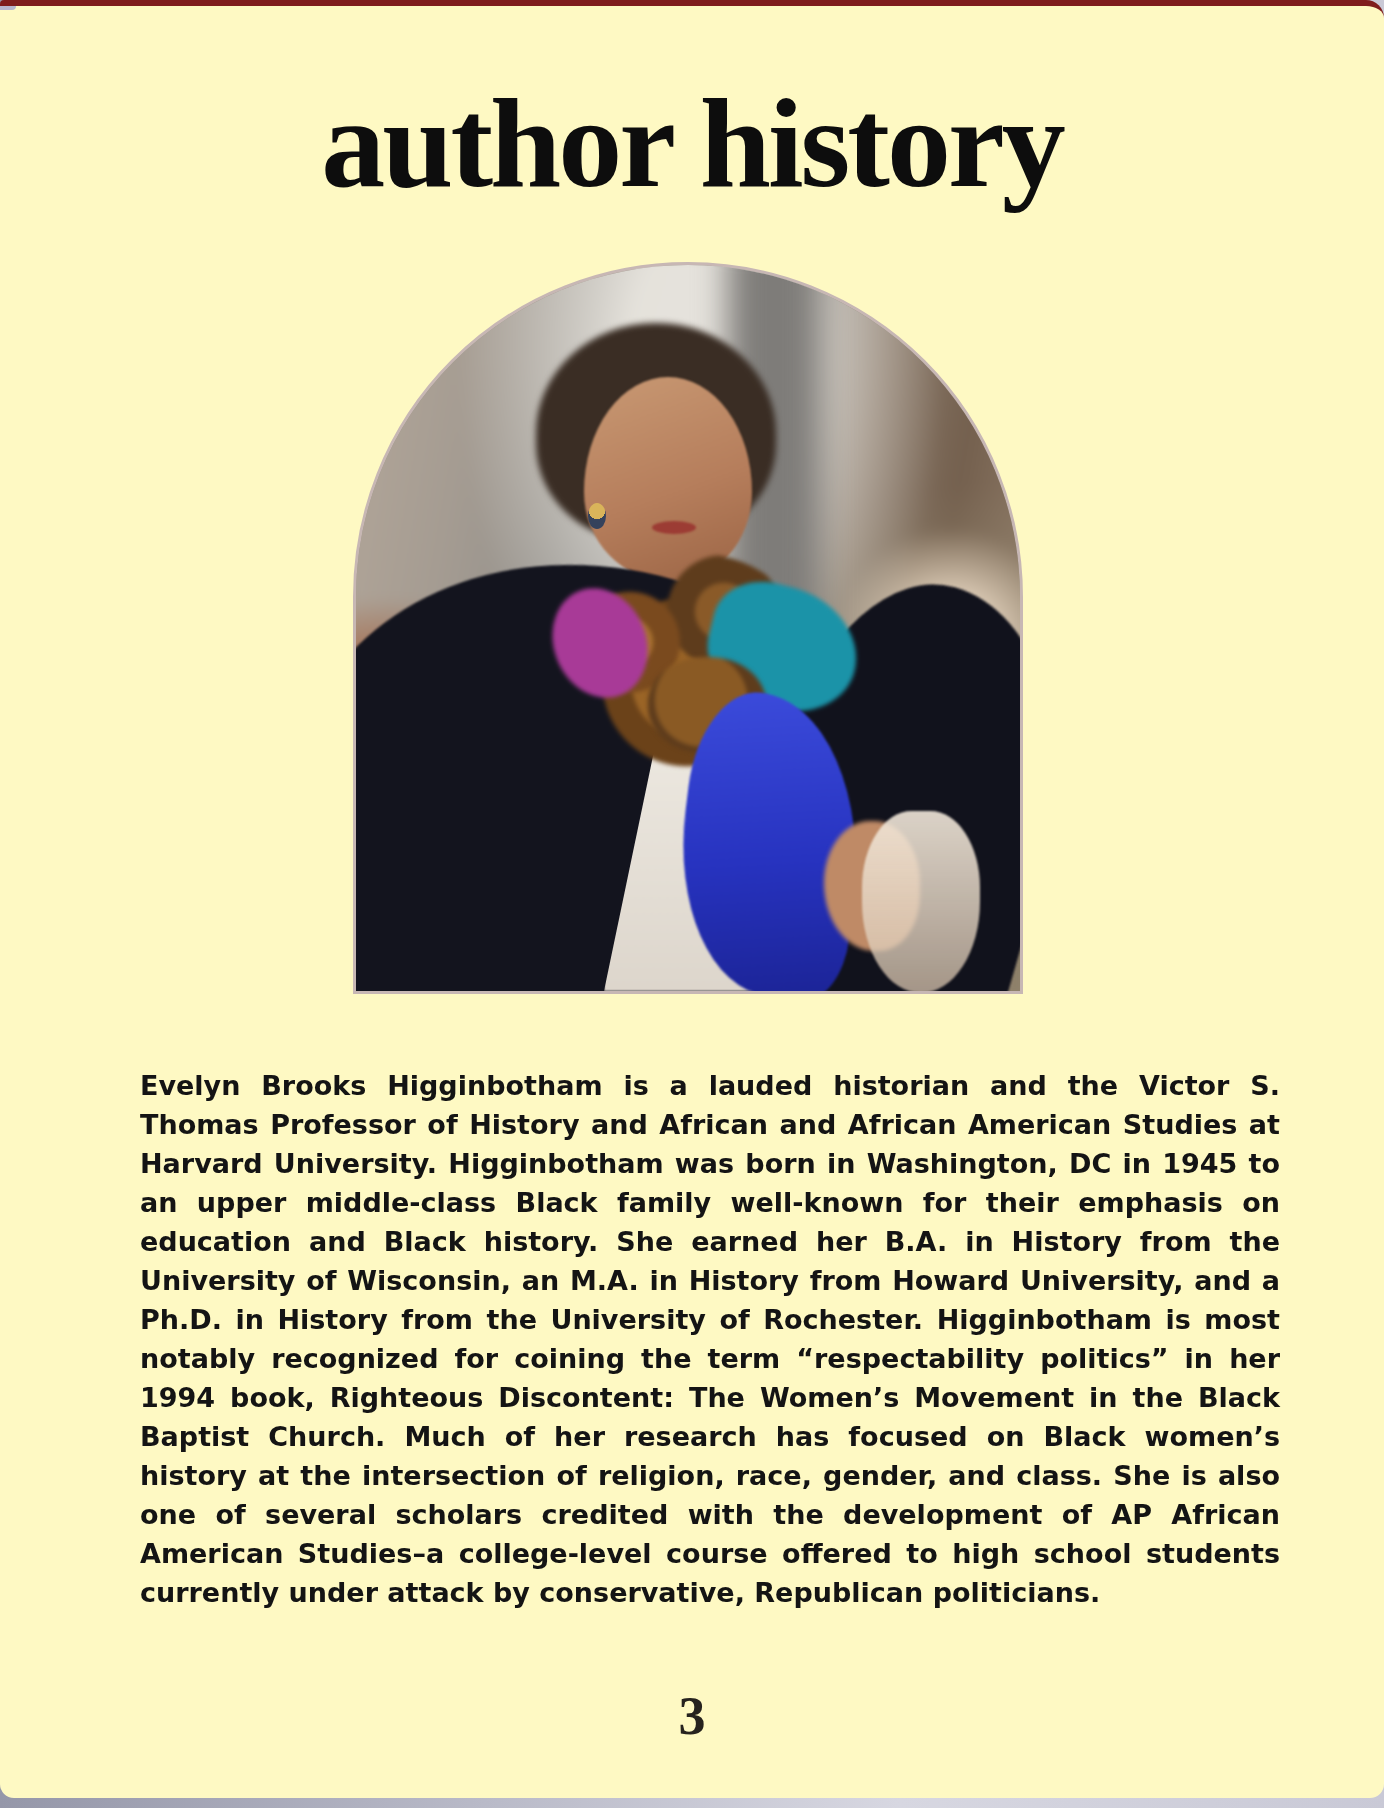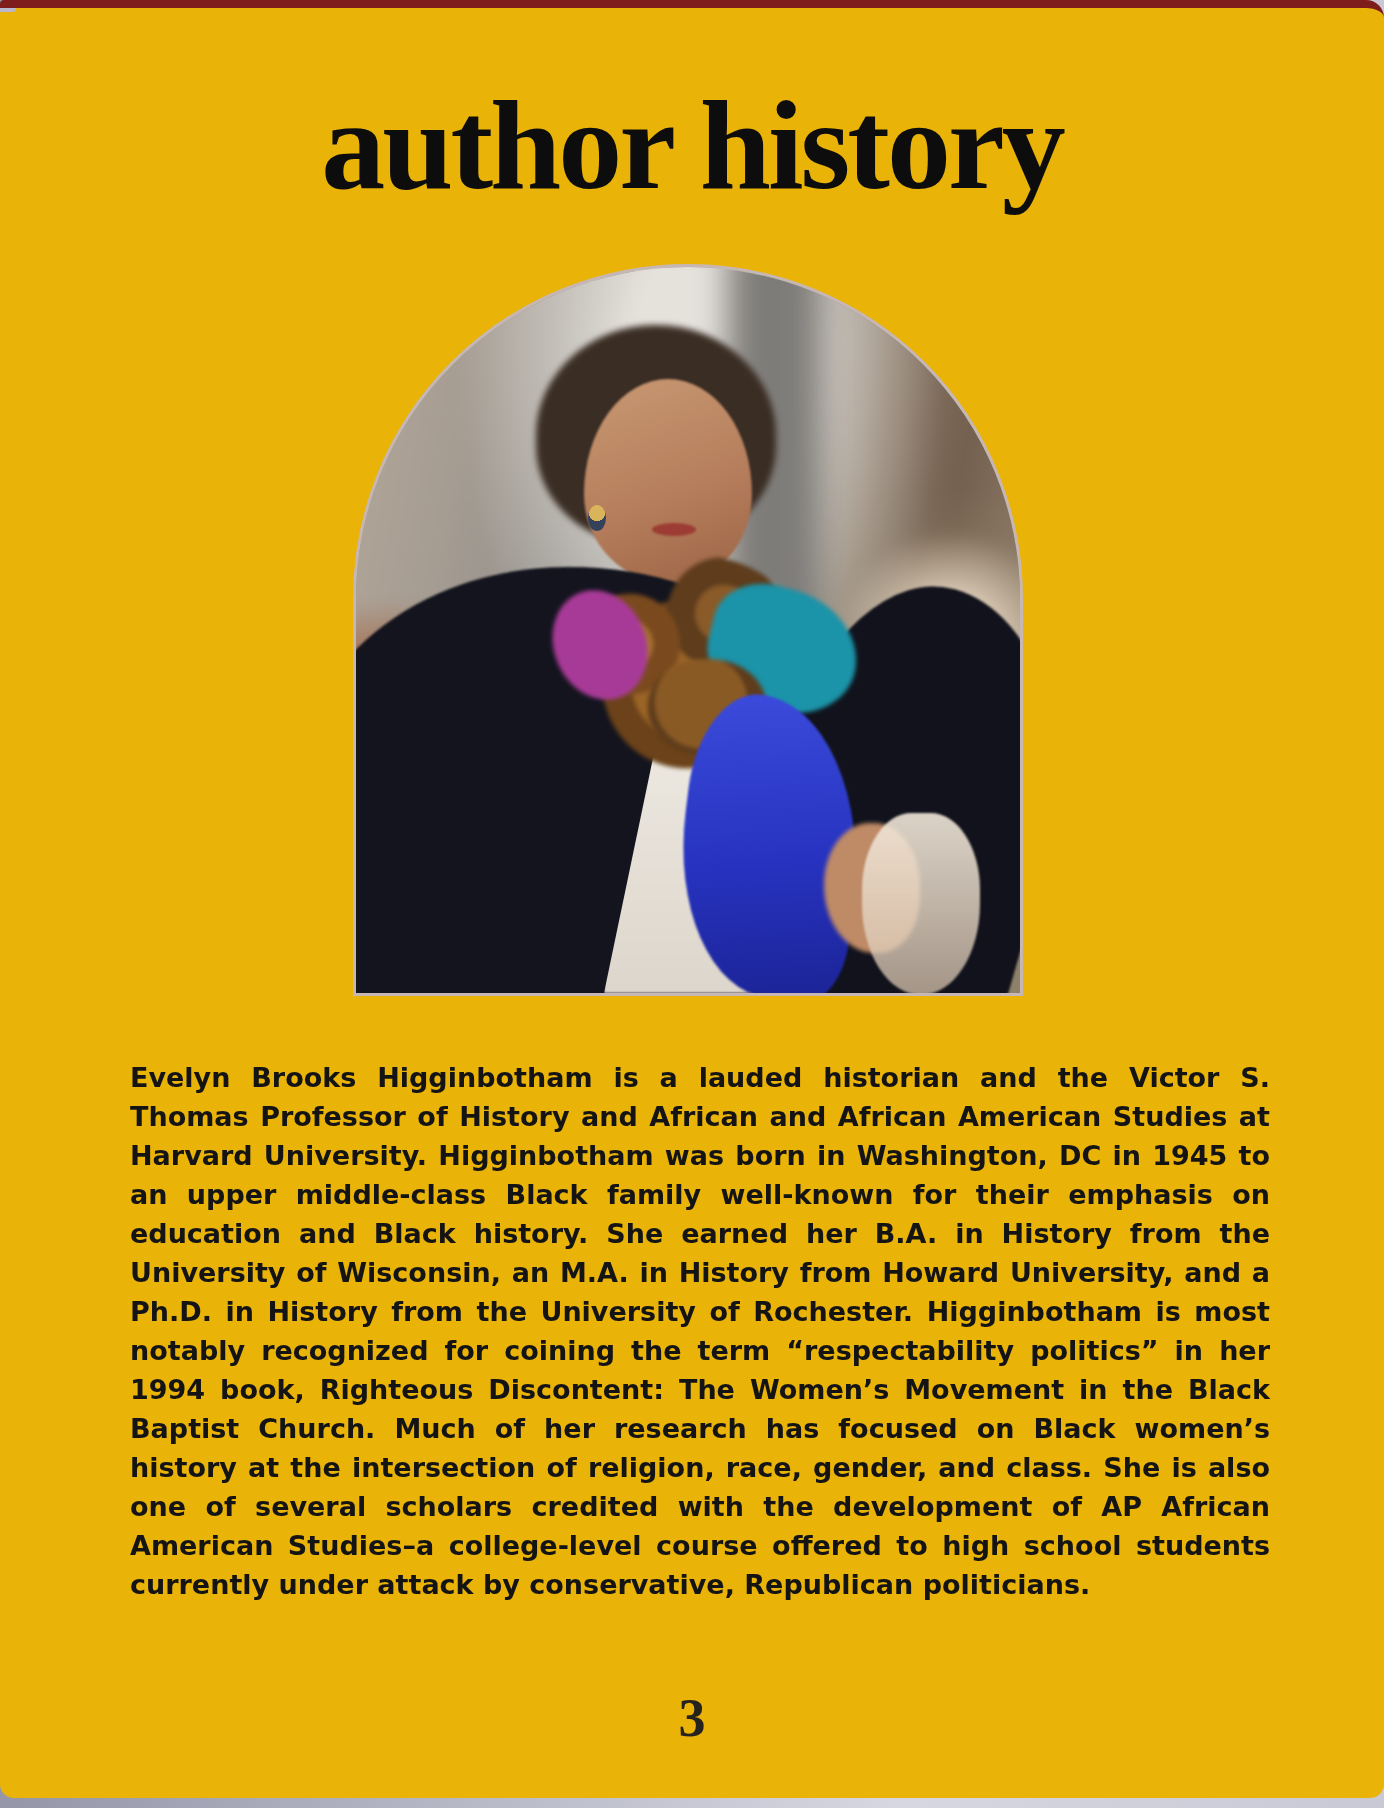--- a/index.html
+++ b/index.html
@@ -4,22 +4,22 @@
 <style>
   html,body{margin:0;padding:0;}
   body{
     width:1384px;height:1808px;position:relative;overflow:hidden;
     background:linear-gradient(90deg,#9597a9 0%,#b9bac8 35%,#d7d7e1 65%,#c9c9d6 100%);
     font-family:"DejaVu Sans",sans-serif;
   }
   
   .page{
     position:absolute;left:0;top:0;right:0;bottom:10px;
-    background:#eab308;
-    border-top:8px solid #7f1d1d;
+    background:#fef9c3;
+    border-top:6px solid #7f1d1d;
     border-radius:4px 18px 14px 14px;
   }
   .corner-artifact{
     position:absolute;left:0;top:0;width:16px;height:4px;
     background:#b7b7cf;border-radius:0 0 4px 0;
   }
   
   .title{
     position:absolute;left:0;top:62px;width:100%;
     text-align:center;
@@ -86,21 +86,21 @@
   }
   .photo-hand{left:468px;top:556px;width:96px;height:130px;background:#bf8a66;border-radius:50% 50% 45% 55%;filter:blur(2px);}
   .photo-glass{
     left:506px;top:546px;width:118px;height:182px;
     background:linear-gradient(rgba(242,232,218,0.9),rgba(214,194,172,0.75));
     border-radius:42% 42% 50% 50%;filter:blur(1px);
   }
   
   .body-text{
     position:absolute;left:122px;top:1042px;width:1140px;
-    margin:8px;
+    margin:18px;
     font-family:"DejaVu Sans",sans-serif;
     font-weight:600;
     font-size:27px;line-height:39px;
     color:#141414;
     text-align:justify;
   }
   
   .page-number{
     position:absolute;left:0;top:1682px;width:100%;
     text-align:center;

